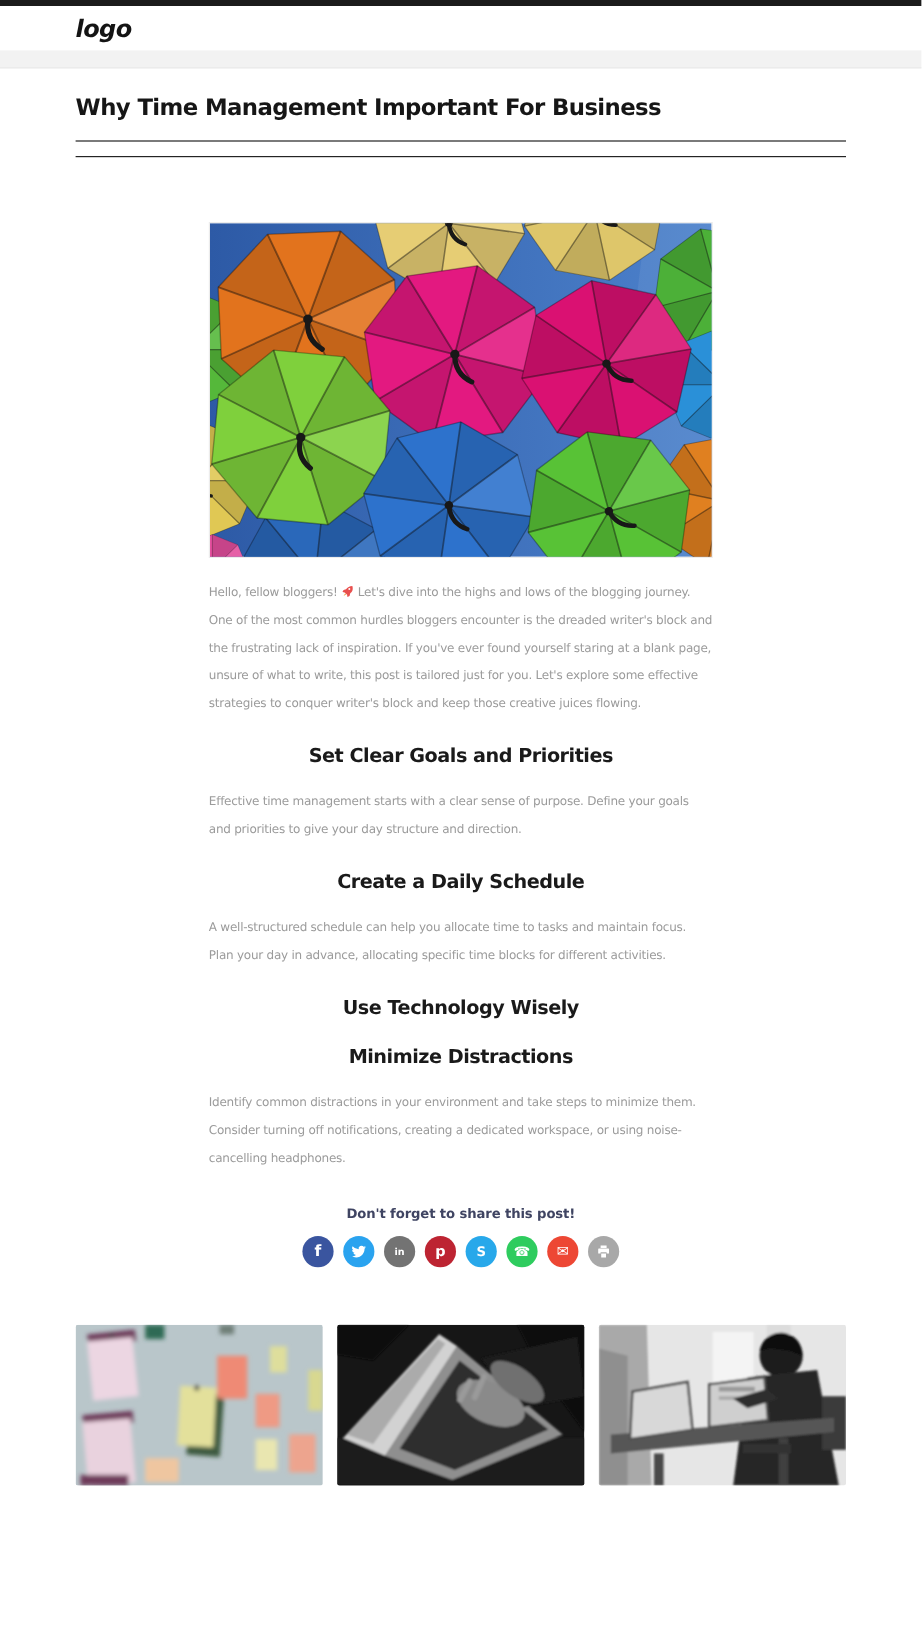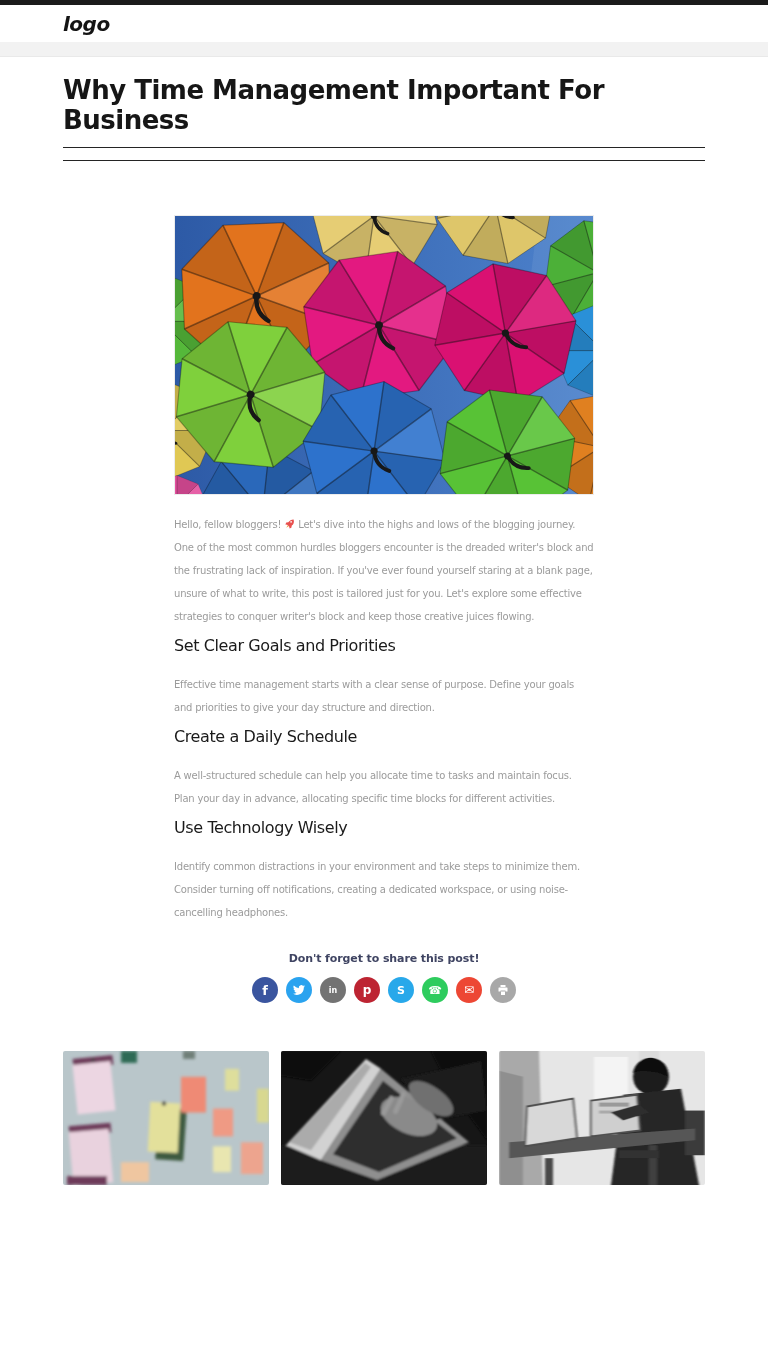--- a/index.html
+++ b/index.html
@@ -8,32 +8,32 @@
     background:#ffffff;
     font-family:"DejaVu Sans", sans-serif;
     color:#1c1c1c;
   }
   .topbar { height:5px; background:#1b1b1b; }
   .site-header { height:37px; display:flex; align-items:center; padding:0 63px; background:#fff; }
   .logo { font-size:20px; font-weight:bold; letter-spacing:-0.5px; color:#141414; cursor:pointer;font-style:italic; }
   .grayband { height:15px; background:#f2f2f2; border-bottom:1px solid #e9e9e9; }
 
   .container { width:642px; margin:0 63px; }
-  h1.post-title { margin-top:18px; font-size:26px; line-height:30px; letter-spacing:-0.5px; color:#161616; font-weight:bold; }
+  h1.post-title { margin-top:18px; font-size:19px; line-height:30px; letter-spacing:-0.5px; color:#161616; font-weight:bold; }
   hr.rule { border:none; border-top:1.5px solid #242424; margin-top:12px; }
   .author-row { display:flex; align-items:center; justify-content:space-between; padding:11px 2px; }
   .author-left { display:flex; align-items:center; gap:8px; }
   .avatar { width:22px; height:22px; border-radius:50%; overflow:hidden; display:block; }
   .author-name { color:#e8302e; font-weight:bold; font-size:10px; letter-spacing:-0.1px; cursor:pointer; }
   .published { color:#e8302e; font-weight:bold; font-size:10px; letter-spacing:-0.1px; }
 
   .article-col { width:420px; margin:0 auto; }
   .hero { margin-top:54px; width:420px; height:280px; border:1px solid #ececec; display:block; }
   .article-col p { margin-top:18px; font-size:10px; line-height:23px; letter-spacing:-0.2px; color:#9b9b9b; }
-  .article-col h2 { margin-top:8px; font-size:16px; letter-spacing:-0.4px; color:#1a1a1a; font-weight:normal; }
+  .article-col h2 { margin-top:22px; font-size:16px; letter-spacing:-0.4px; color:#1a1a1a; font-weight:bold;text-align:center; }
   .rocket { display:inline-block; width:11px; height:11px; vertical-align:-1px; }
 
   .share { margin-top:28px; text-align:center; }
   .share-heading { font-size:11px; font-weight:bold; letter-spacing:-0.1px; color:#3f4462; }
   .share-icons { margin-top:12px; display:flex; justify-content:center; gap:8px; }
   .sbtn { width:26px; height:26px; border-radius:50%; display:flex; align-items:center; justify-content:center;
           color:#fff; cursor:pointer; font-weight:bold; }
   .sbtn svg { display:block; }
   .g-f  { font-size:13px; }
   .g-in { font-size:8px; letter-spacing:0; }
@@ -110,20 +110,21 @@
         </svg><span> Let's dive into the highs and lows of the blogging journey. One of the most common hurdles bloggers encounter is the dreaded writer's block and the frustrating lack of inspiration. If you've ever found yourself staring at a blank page, unsure of what to write, this post is tailored just for you. Let's explore some effective strategies to conquer writer's block and keep those creative juices flowing.</span></p>
 
     <h2>Set Clear Goals and Priorities</h2>
     <p>Effective time management starts with a clear sense of purpose. Define your goals and priorities to give your day structure and direction.</p>
 
     <h2>Create a Daily Schedule</h2>
     <p>A well-structured schedule can help you allocate time to tasks and maintain focus. Plan your day in advance, allocating specific time blocks for different activities.</p>
 
     <h2>Use Technology Wisely</h2>
 
+    <h2>Minimize Distractions</h2>
     <p>Identify common distractions in your environment and take steps to minimize them. Consider turning off notifications, creating a dedicated workspace, or using noise-cancelling headphones.</p>
   </div>
 
   <section class="share">
     <div class="share-heading">Don't forget to share this post!</div>
     <div class="share-icons">
       <div class="sbtn c-fb">
           <span class="g-f">f</span>
         </div>
       <div class="sbtn c-tw">

